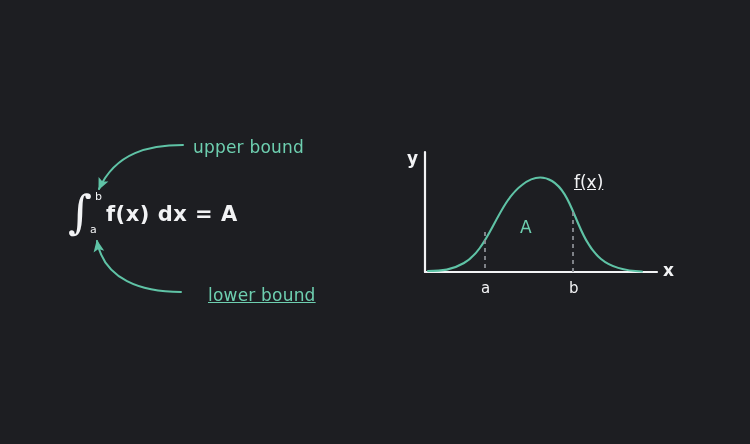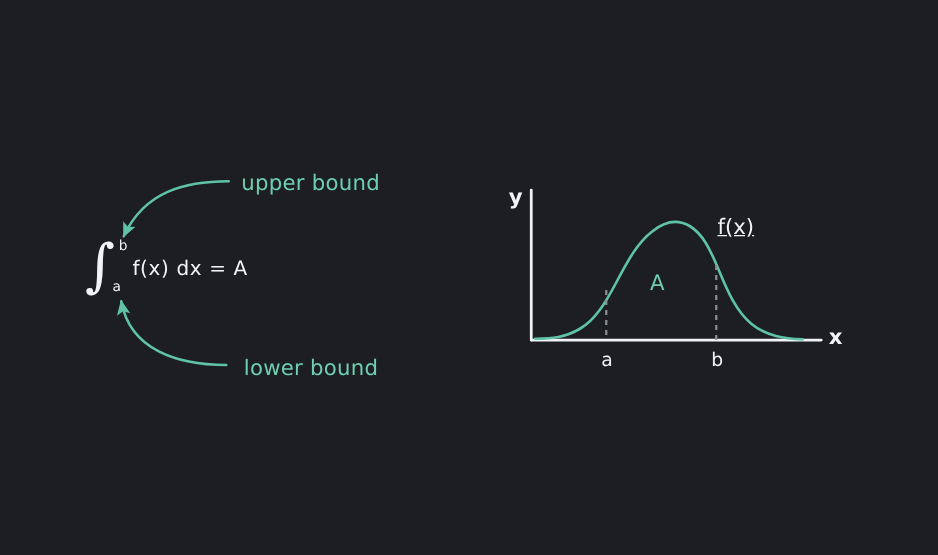--- a/index.html
+++ b/index.html
@@ -24,21 +24,21 @@
   }
 
   .annot-label {
     position: absolute;
     color: #6ecfb0;
     font-size: 17px;
     letter-spacing: 0.2px;
     white-space: nowrap;
   }
   #upper-bound-label { left: 193px; top: 137px; }
-  #lower-bound-label { left: 195px; top: 285px; }
+  #lower-bound-label { left: 208px; top: 285px; text-decoration: underline; }
 
   #integral-expression {
     position: absolute;
     left: 68px;
     top: 192px;
     display: flex;
     align-items: center;
     color: #f2f3f5;
     white-space: nowrap;
   }
@@ -56,22 +56,23 @@
     justify-content: space-between;
     height: 44px;
     margin-left: 1px;
     margin-right: 4px;
     font-size: 11px;
     color: #f2f3f5;
   }
   .bounds-stack .upper { margin-top: -2px; margin-left: 2px;}
   .bounds-stack .lower { margin-bottom: 0px; margin-left: -3px;}
   .expr-body {
-    font-size: 16px;
+    font-size: 21px;
     letter-spacing: 0.5px;
+    font-weight: bold;
   }
 
   
   #graph-panel {
     position: absolute;
     left: 380px; top: 0;
     width: 370px; height: 444px;
   }
   .axis-name {
     position: absolute;

